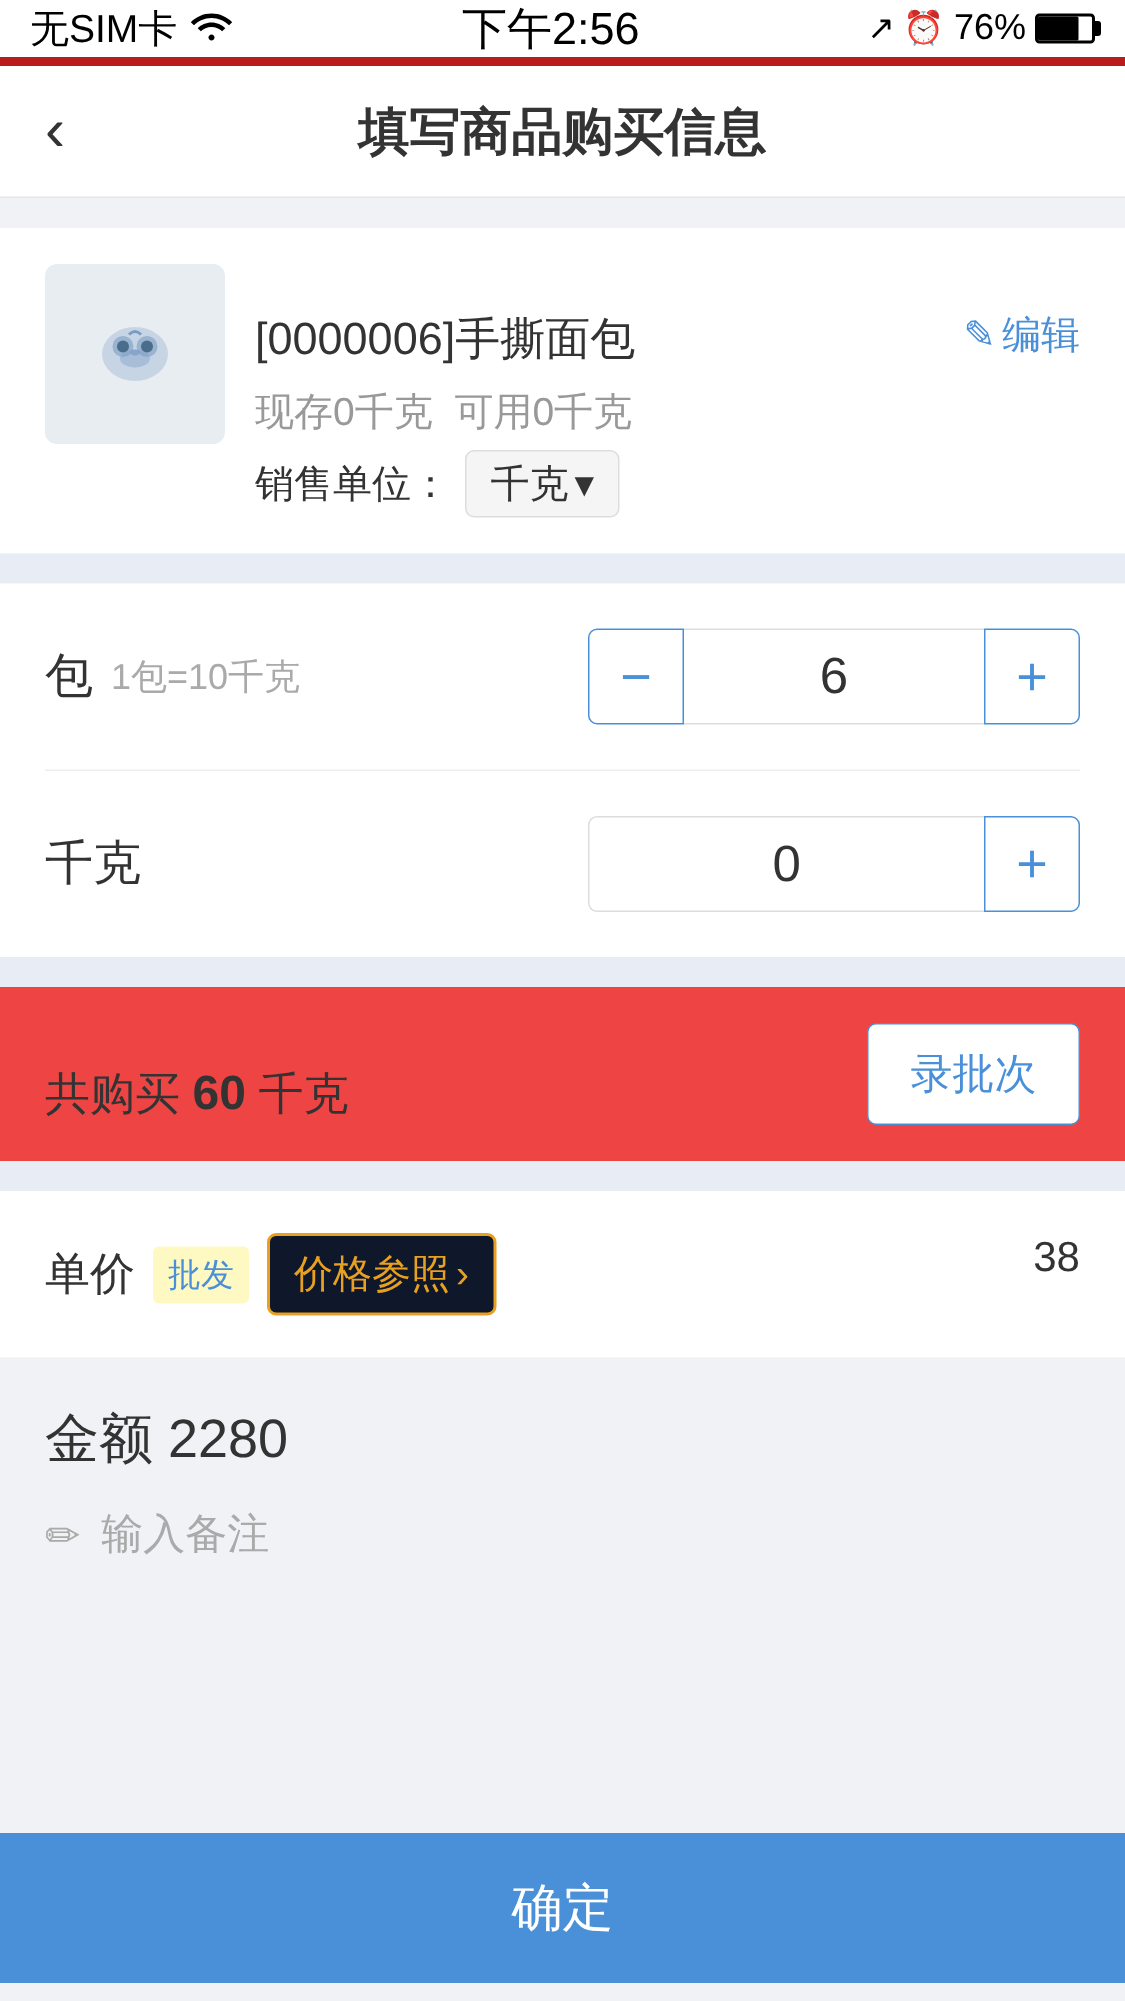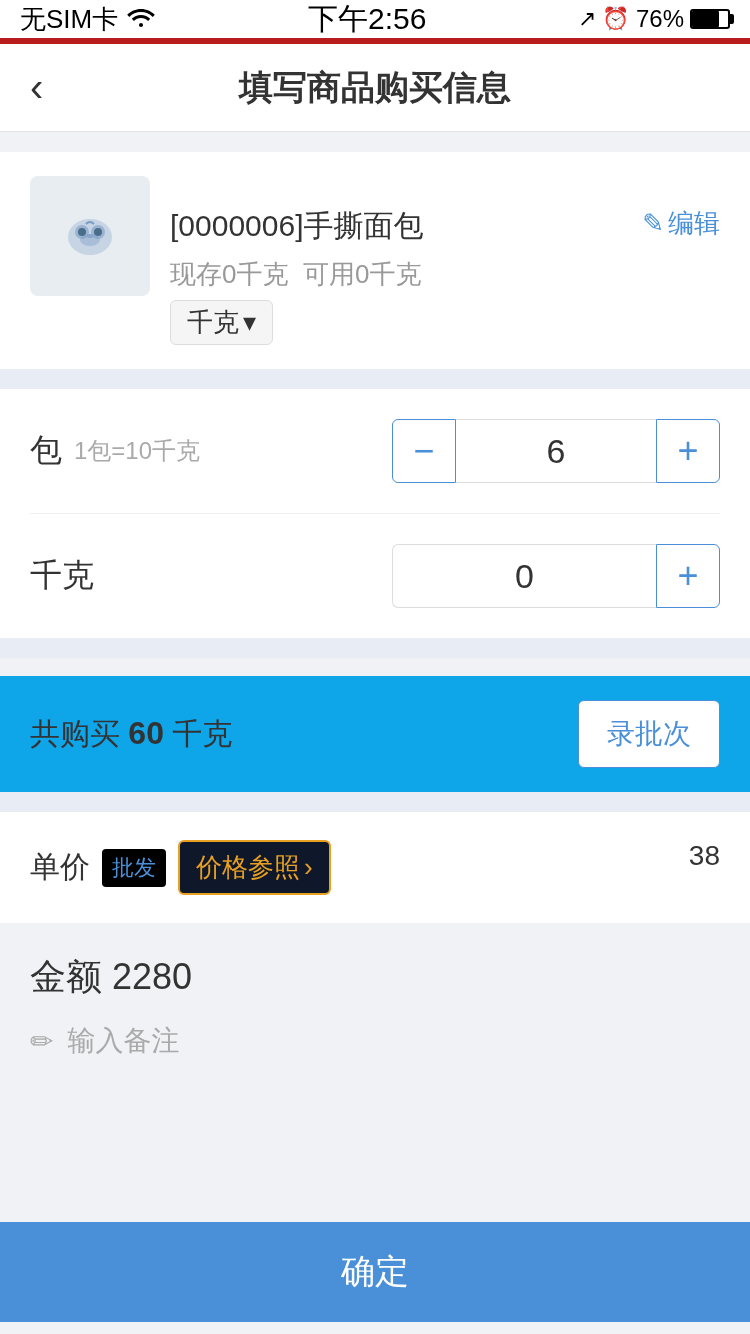--- a/index.html
+++ b/index.html
@@ -157,47 +157,47 @@
       border-right: none;
       text-align: center;
       font-size: 34px;
       color: #333;
       background: #fff;
       border-radius: 6px 0 0 6px;
     }
 
     
     .total-section {
-      background: #0ea5e9;
+      background: #ef4444;
       padding: 24px 30px;
       display: flex;
-      align-items: center;
+      align-items: flex-end;
       justify-content: space-between;
-      margin-top: 18px;
+      margin-top: 0;
     }
     .total-text { font-size: 30px; color: #333; }
     .total-text strong { font-size: 32px; }
     .batch-btn {
       border: 1px solid #4a90d9;
       color: #4a90d9;
       background: #fff;
       border-radius: 6px;
       padding: 14px 28px;
       font-size: 28px;
       cursor: pointer;
     }
     .price-row {
       background: #fff;
       padding: 28px 30px;
       display: flex;
       justify-content: space-between;
     }
     .price-label { font-size: 30px; color: #333; display: flex; align-items: center; gap: 12px; }
     .batch-tag {
-      background: #000000;
+      background: #fef9c3;
       color: #4a90d9;
       font-size: 22px;
       padding: 4px 10px;
       border-radius: 4px;
     }
     .price-ref-btn {
       border: 2px solid #e8a020;
       color: #e8a020;
       background: #0f172a;
       border-radius: 6px;
@@ -331,20 +331,21 @@
         </div>
         <div class="edit-btn">
           <span>✎</span>
           <span>编辑</span>
         </div>
       </div>
       <div class="product-stock">
         <span>现存0千克</span>&nbsp;&nbsp;<span>可用0千克</span>
       </div>
       <div class="product-unit">
+        <span>销售单位：</span>
         <div class="unit-select">
           <span>千克</span>
           <span>▾</span>
         </div>
       </div>
     </div>
   </div>
 
   <div class="divider"></div>
 

